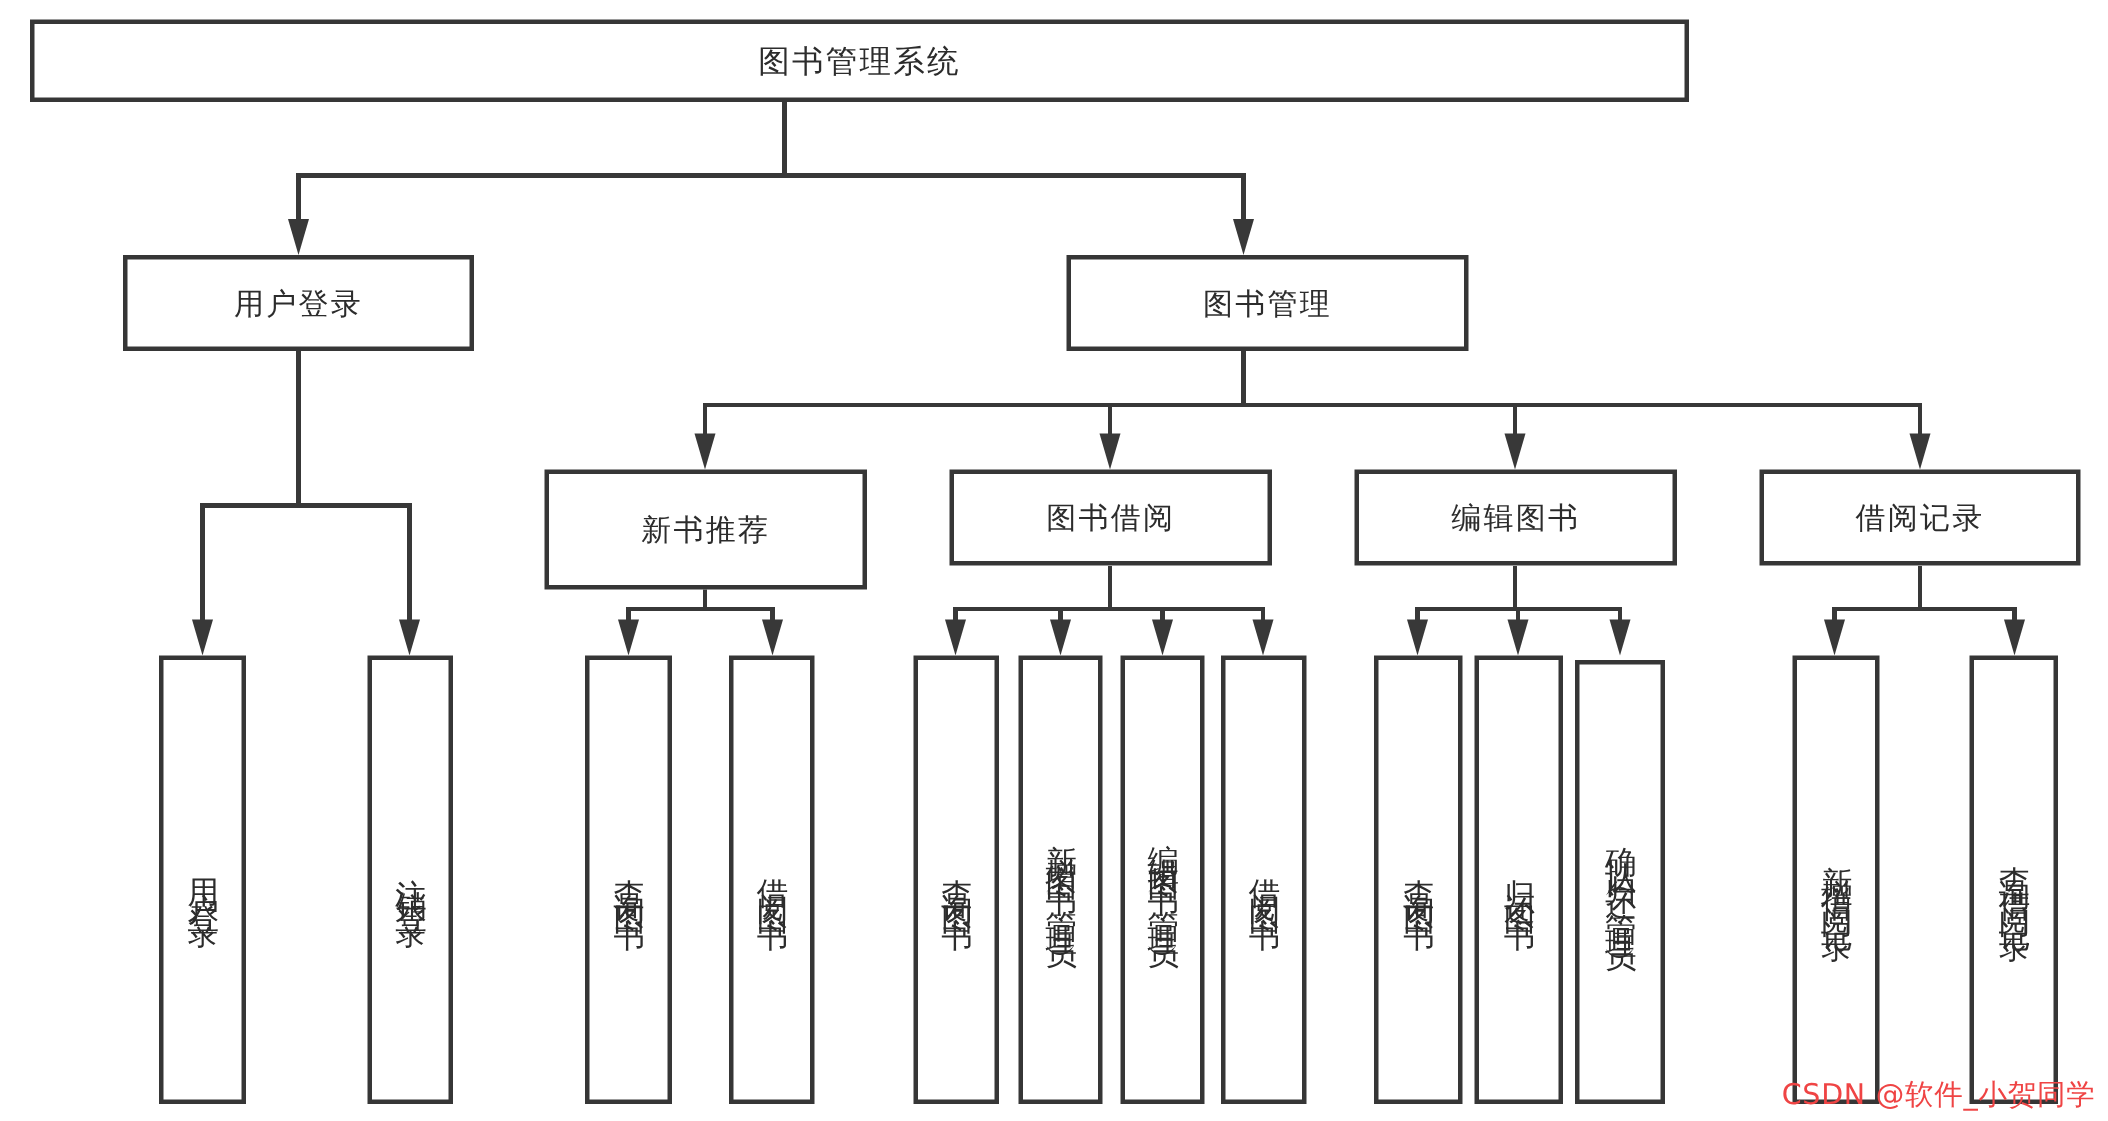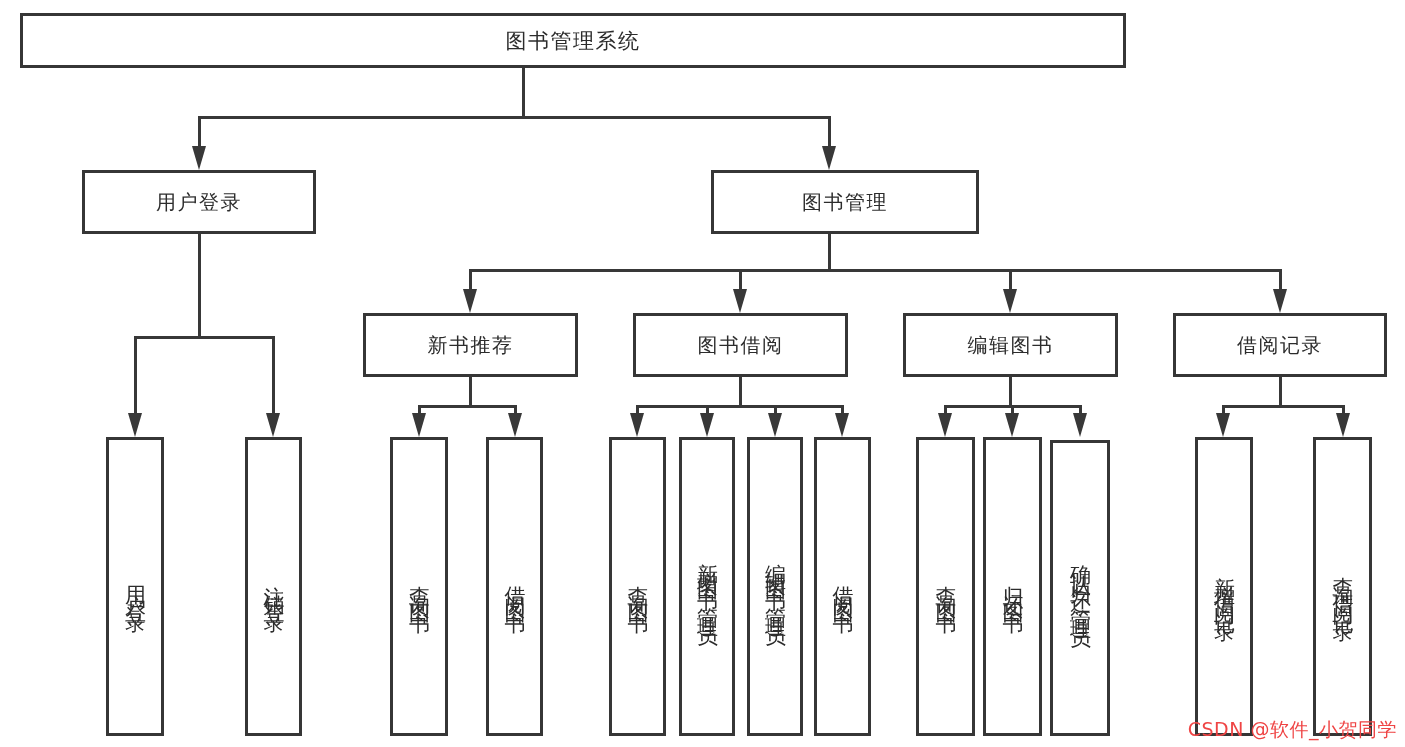--- a/index.html
+++ b/index.html
@@ -131,21 +131,21 @@
     <span>图书管理系统</span>
   </div>
 
   <div class="node h" style="left:82px; top:170px; width:234px; height:64px;">
     <span>用户登录</span>
   </div>
   <div class="node h" style="left:711px; top:170px; width:268px; height:64px;">
     <span>图书管理</span>
   </div>
 
-  <div class="node h" style="left:363px; top:313px; width:215px; height:64px;">
+  <div class="node h" style="left:363px; top:313px; width:215px; height:80px;">
     <span>新书推荐</span>
   </div>
   <div class="node h" style="left:633px; top:313px; width:215px; height:64px;">
     <span>图书借阅</span>
   </div>
   <div class="node h" style="left:903px; top:313px; width:215px; height:64px;">
     <span>编辑图书</span>
   </div>
   <div class="node h" style="left:1173px; top:313px; width:214px; height:64px;">
     <span>借阅记录</span>

